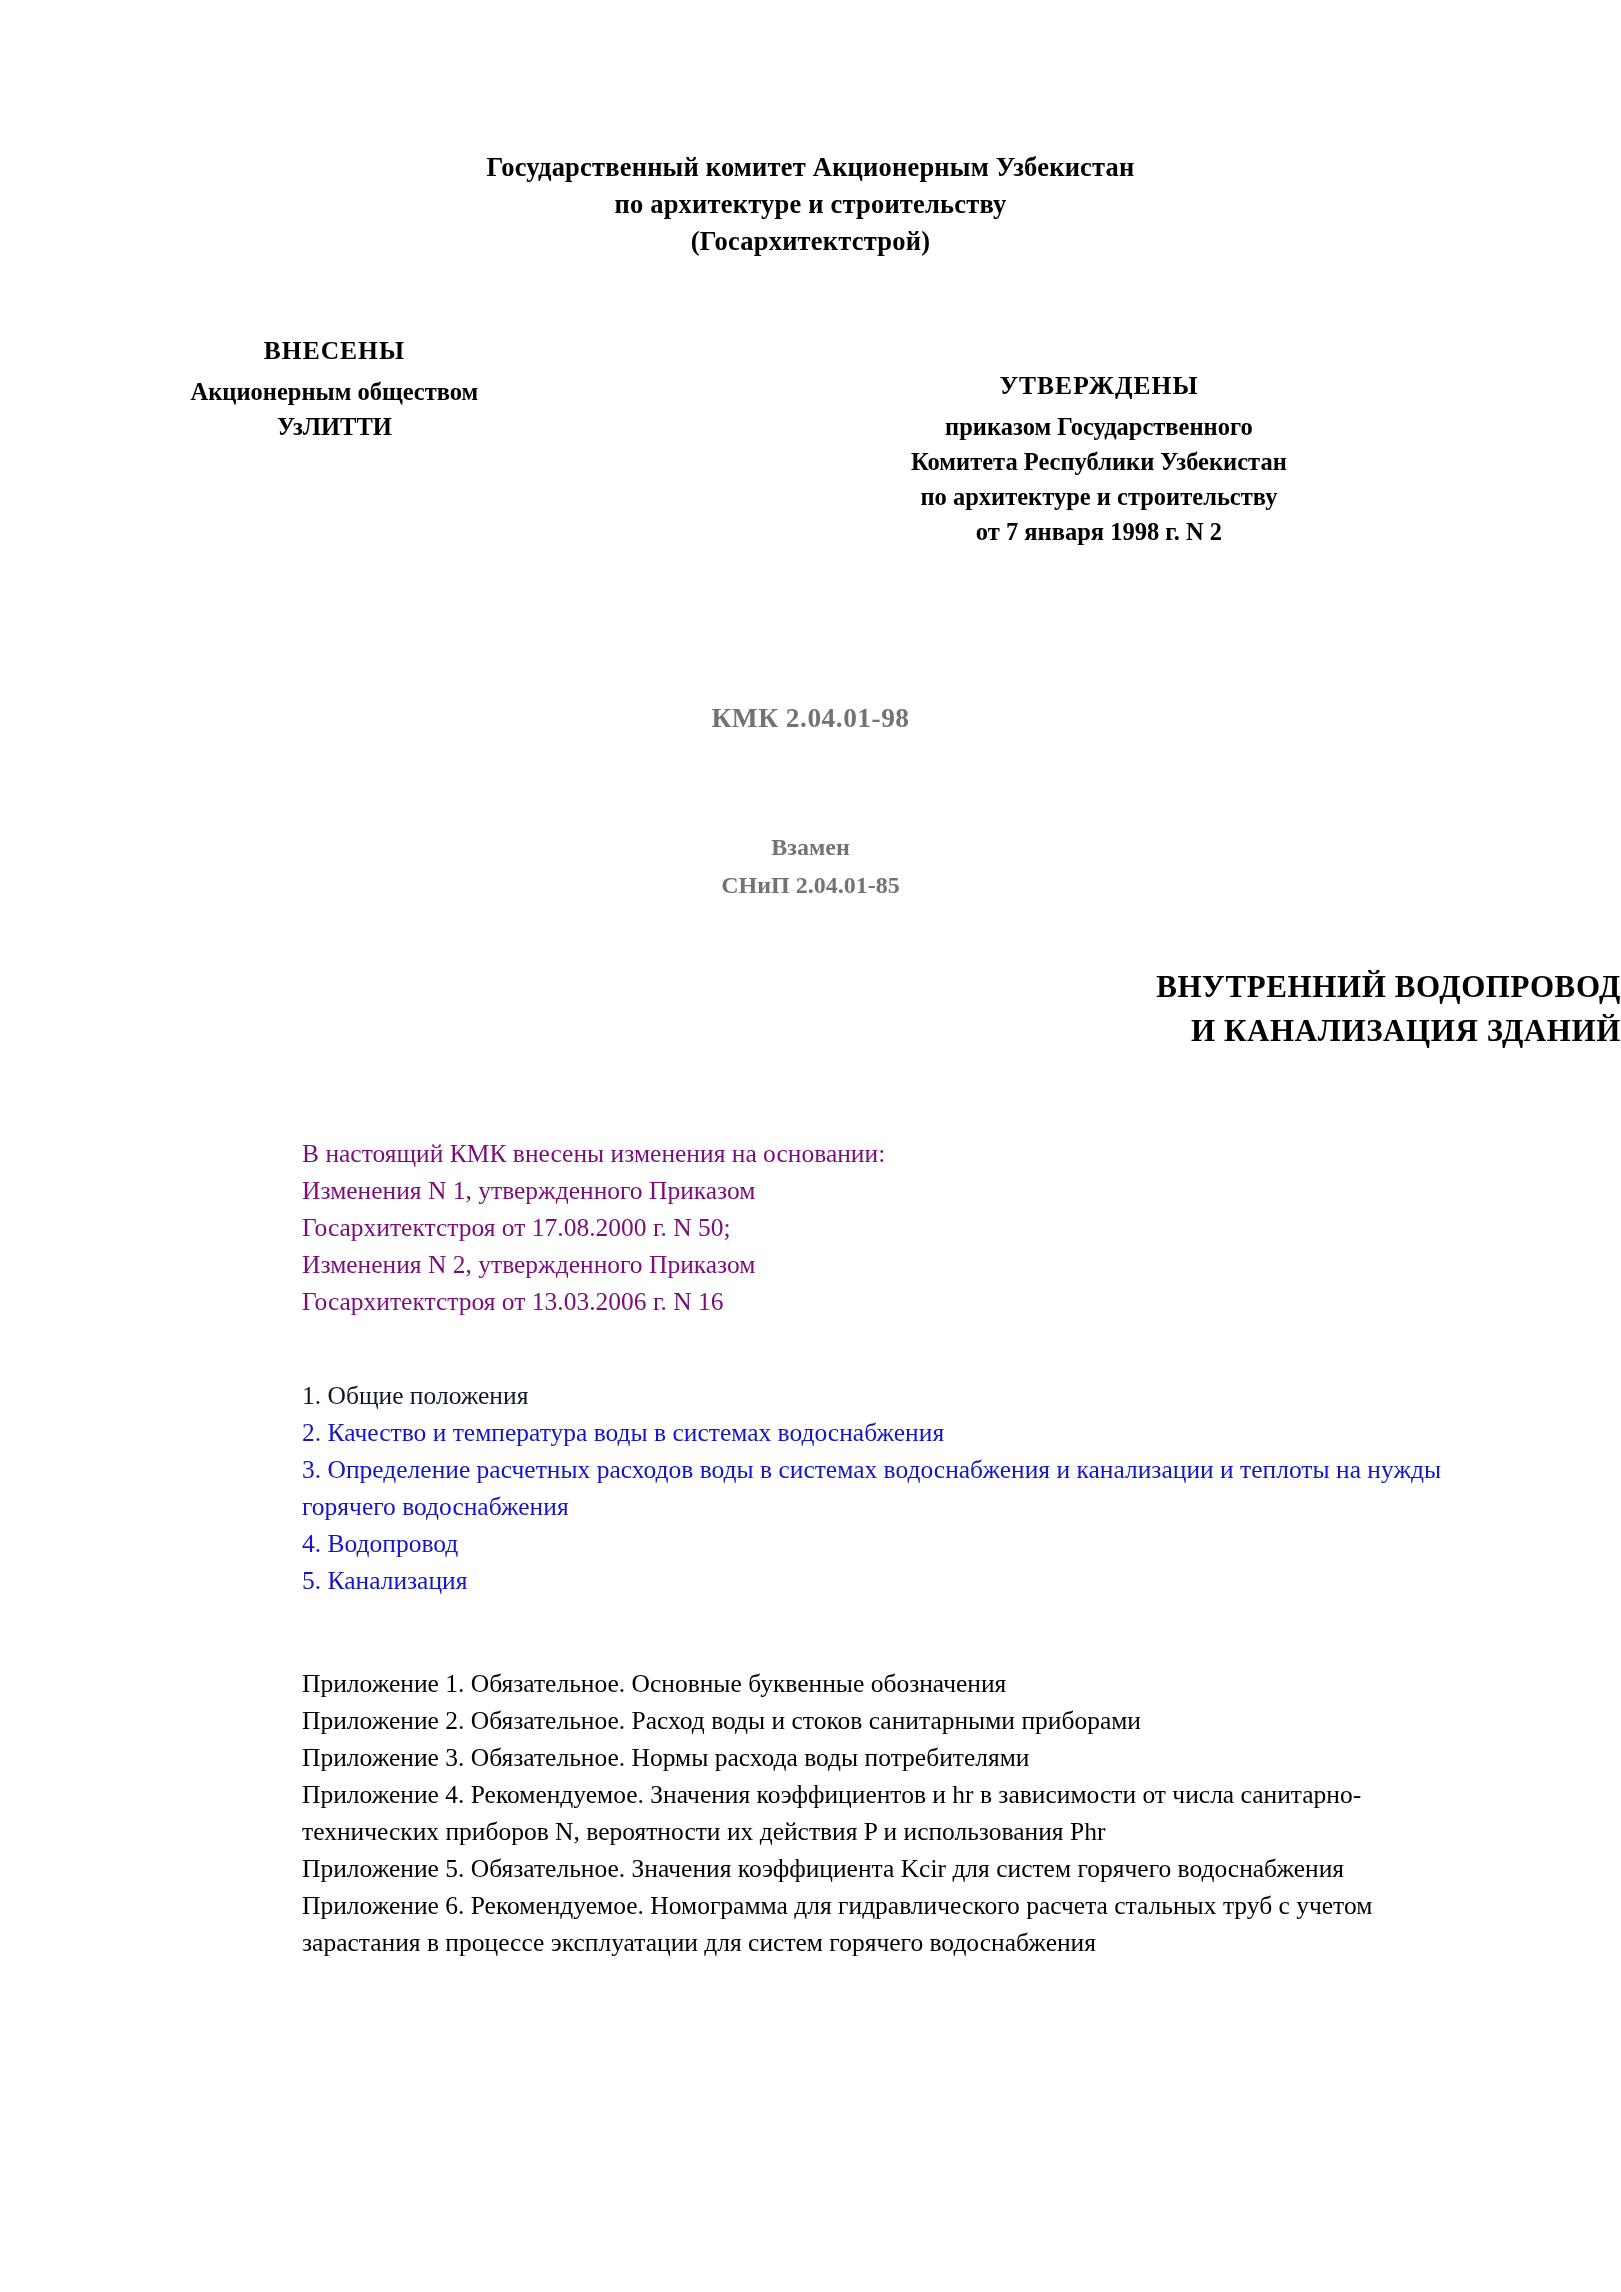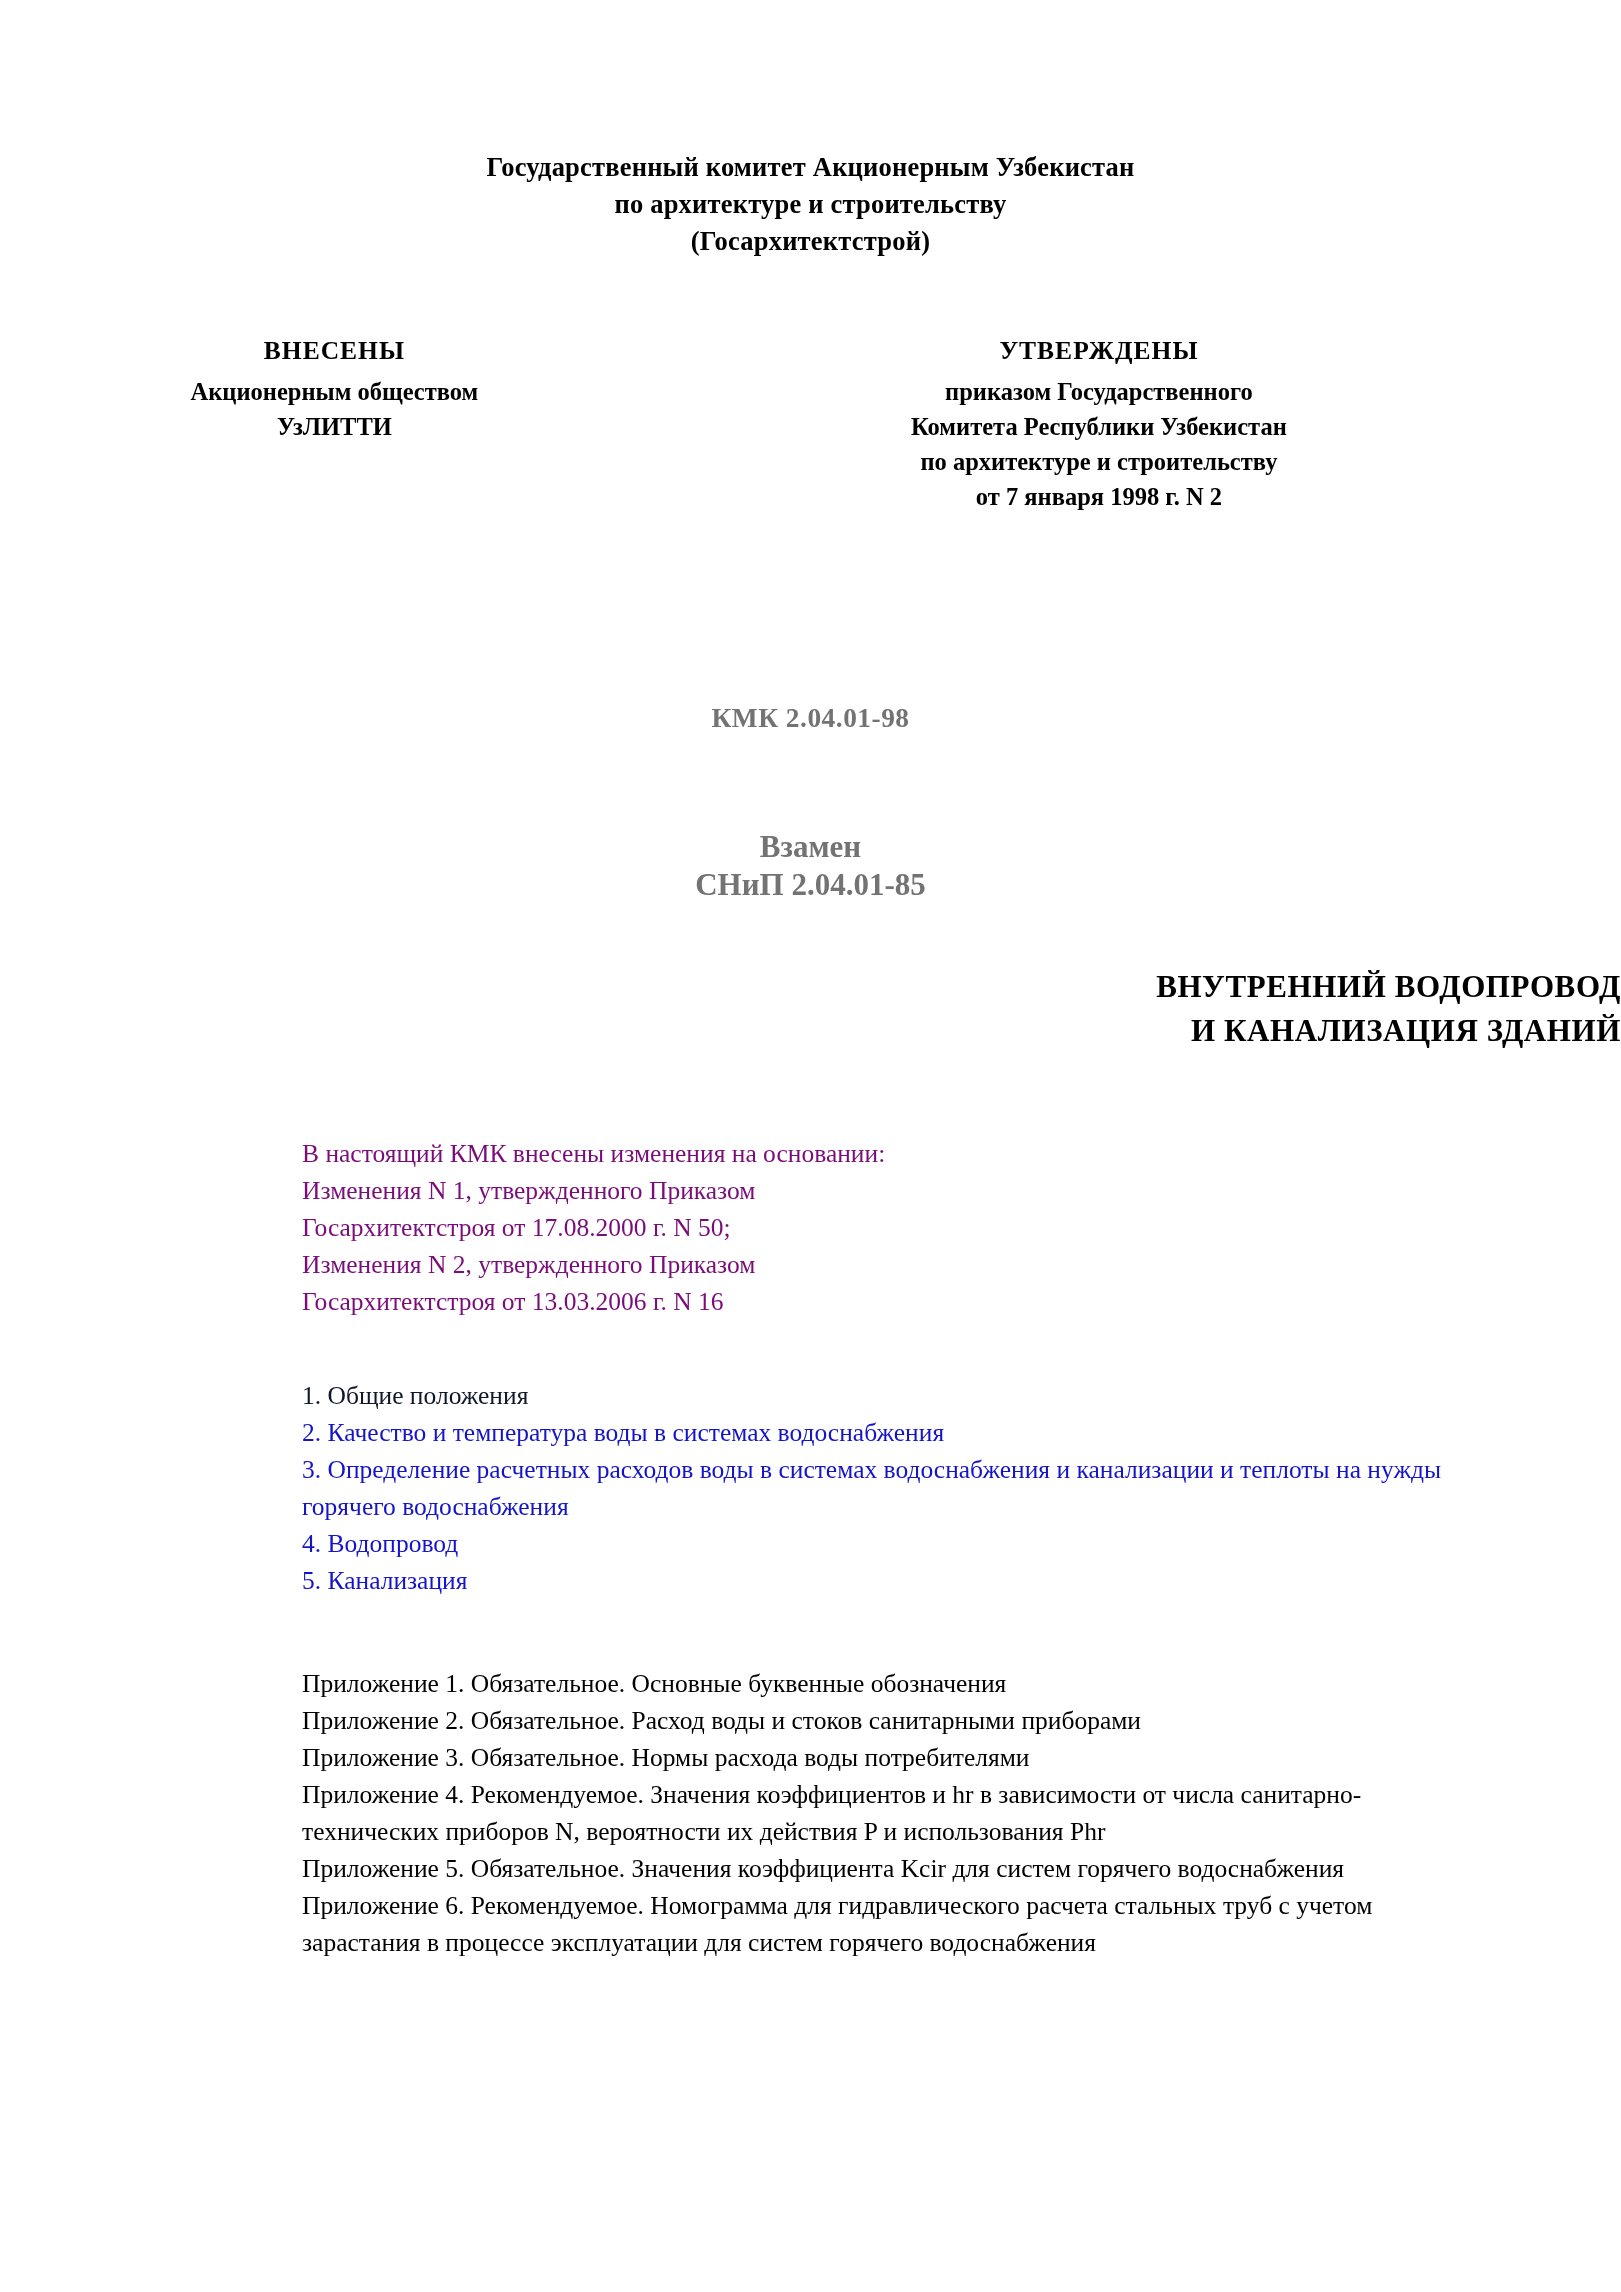--- a/index.html
+++ b/index.html
@@ -53,20 +53,21 @@
     line-height: 35px;
   }
   .approval .col-right {
     width: 945px;
     text-align: center;
     font-weight: bold;
     font-size: 24.5px;
     line-height: 35px;
     padding-right: 108px;
     box-sizing: border-box;
+    margin-top: 35px;
   }
   .approval .heading-line {
     font-size: 25.5px;
     letter-spacing: 1px;
     margin-bottom: 5.9px;
   }
 
   .effective-date {
     position: absolute;
     top: 567px;
@@ -89,21 +90,21 @@
     font-weight: bold;
     color: #737373;
   }
   .kmk-code {
     top: 703px;
     font-size: 27.4px;
     letter-spacing: 0.5px;
   }
   .replaces {
     top: 828px;
-    font-size: 31px;
+    font-size: 24px;
     line-height: 38px;
     font-family: Liberation Serif, serif;
   }
 
   
   .main-title {
     position: absolute;
     left: 0;
     top: 965px;
     width: 1621px;

